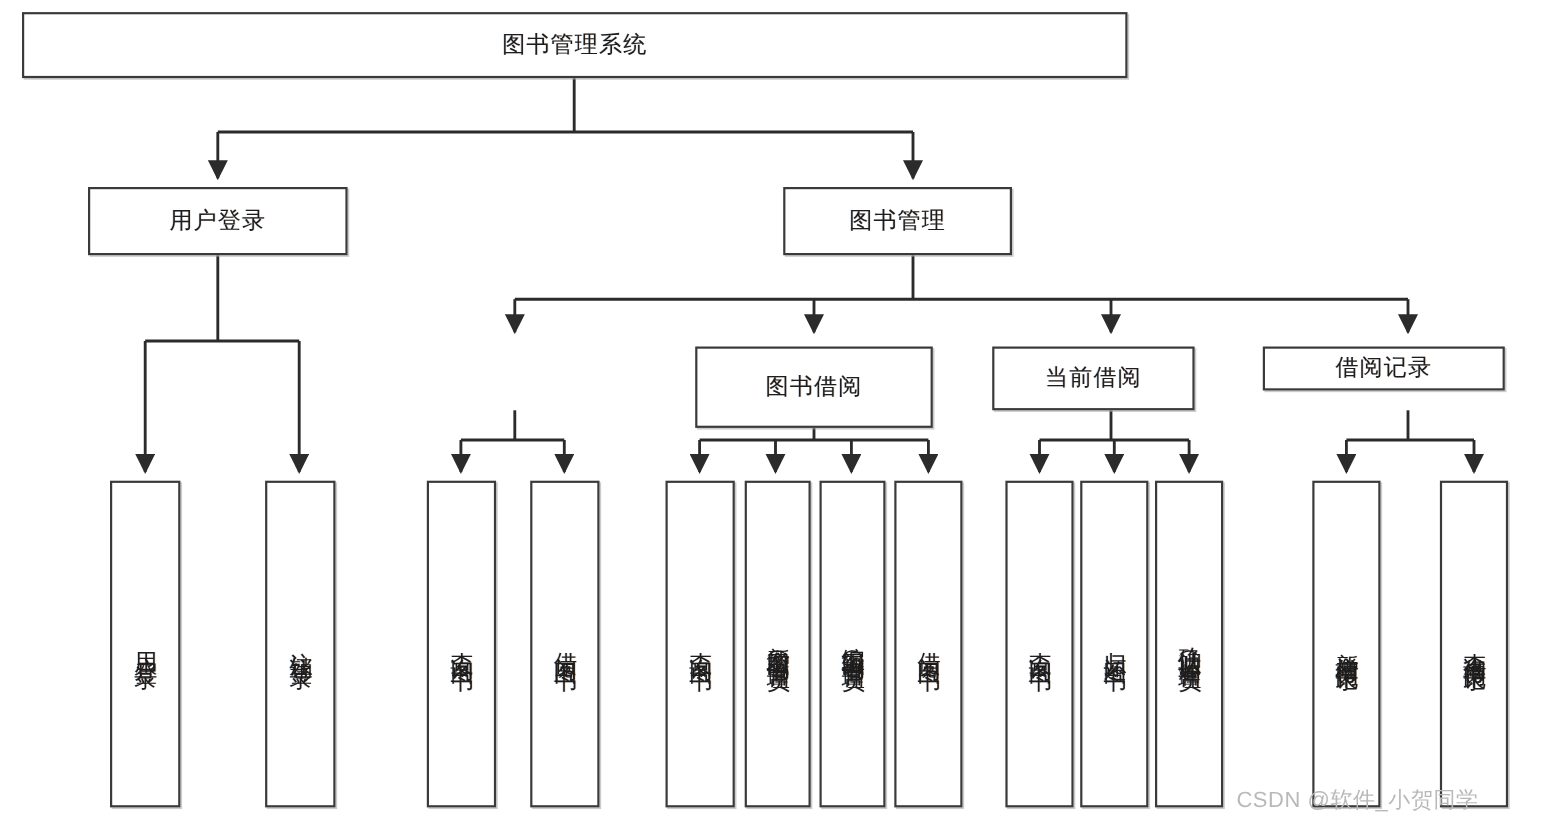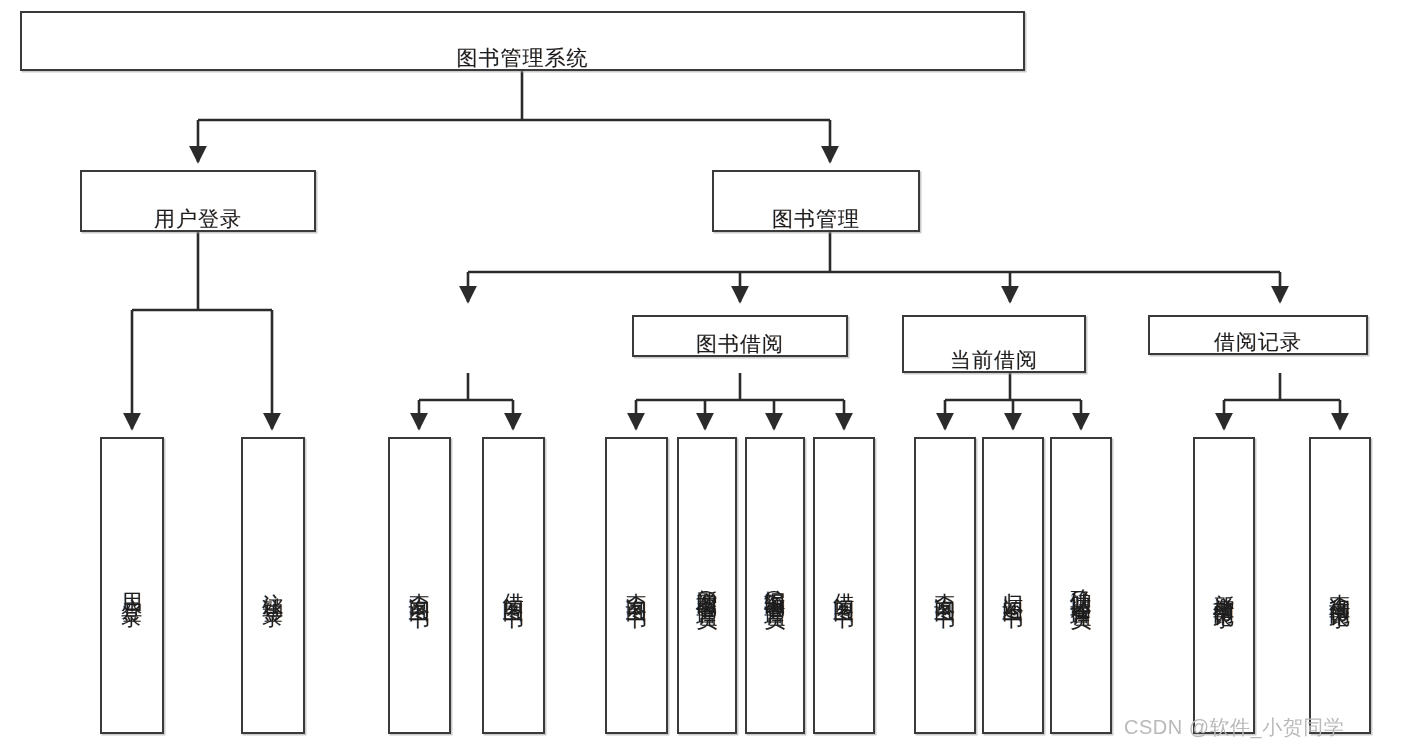--- a/index.html
+++ b/index.html
@@ -26,21 +26,21 @@
     width: 1405px;
     height: 747px;
     pointer-events: none;
   }
   .node {
     position: absolute;
     box-sizing: border-box;
     background: #ffffff;
     border: 2px solid #3a3a3a;
     display: flex;
-    align-items: flex-end;
+    align-items: center;
     justify-content: center;
     box-shadow: 1.5px 1.5px 0 rgba(160,160,160,0.55);
   }
   .node .label-h {
     font-size: 21px;
     color: #1d1d1d;
     letter-spacing: 1px;
     line-height: 1.1;
     white-space: nowrap;
     text-shadow: 0.6px 0 0 rgba(220,140,70,0.30), -0.6px 0 0 rgba(90,150,230,0.30);
@@ -132,21 +132,21 @@
     <span class="label-h">图书管理系统</span>
   </div>
 
   <div class="node" style="left:80px; top:170px; width:236px; height:62px;">
     <span class="label-h">用户登录</span>
   </div>
   <div class="node" style="left:712px; top:170px; width:208px; height:62px;">
     <span class="label-h">图书管理</span>
   </div>
 
-  <div class="node" style="left:632px; top:315px; width:216px; height:42px;">
+  <div class="node" style="left:632px; top:315px; width:216px; height:74px;">
     <span class="label-h">图书借阅</span>
   </div>
   <div class="node" style="left:902px; top:315px; width:184px; height:58px;">
     <span class="label-h">当前借阅</span>
   </div>
   <div class="node" style="left:1148px; top:315px; width:220px; height:40px;">
     <span class="label-h">借阅记录</span>
   </div>
 
   <div class="node leaf" style="left:100px; top:437px; width:64px; height:297px;">

